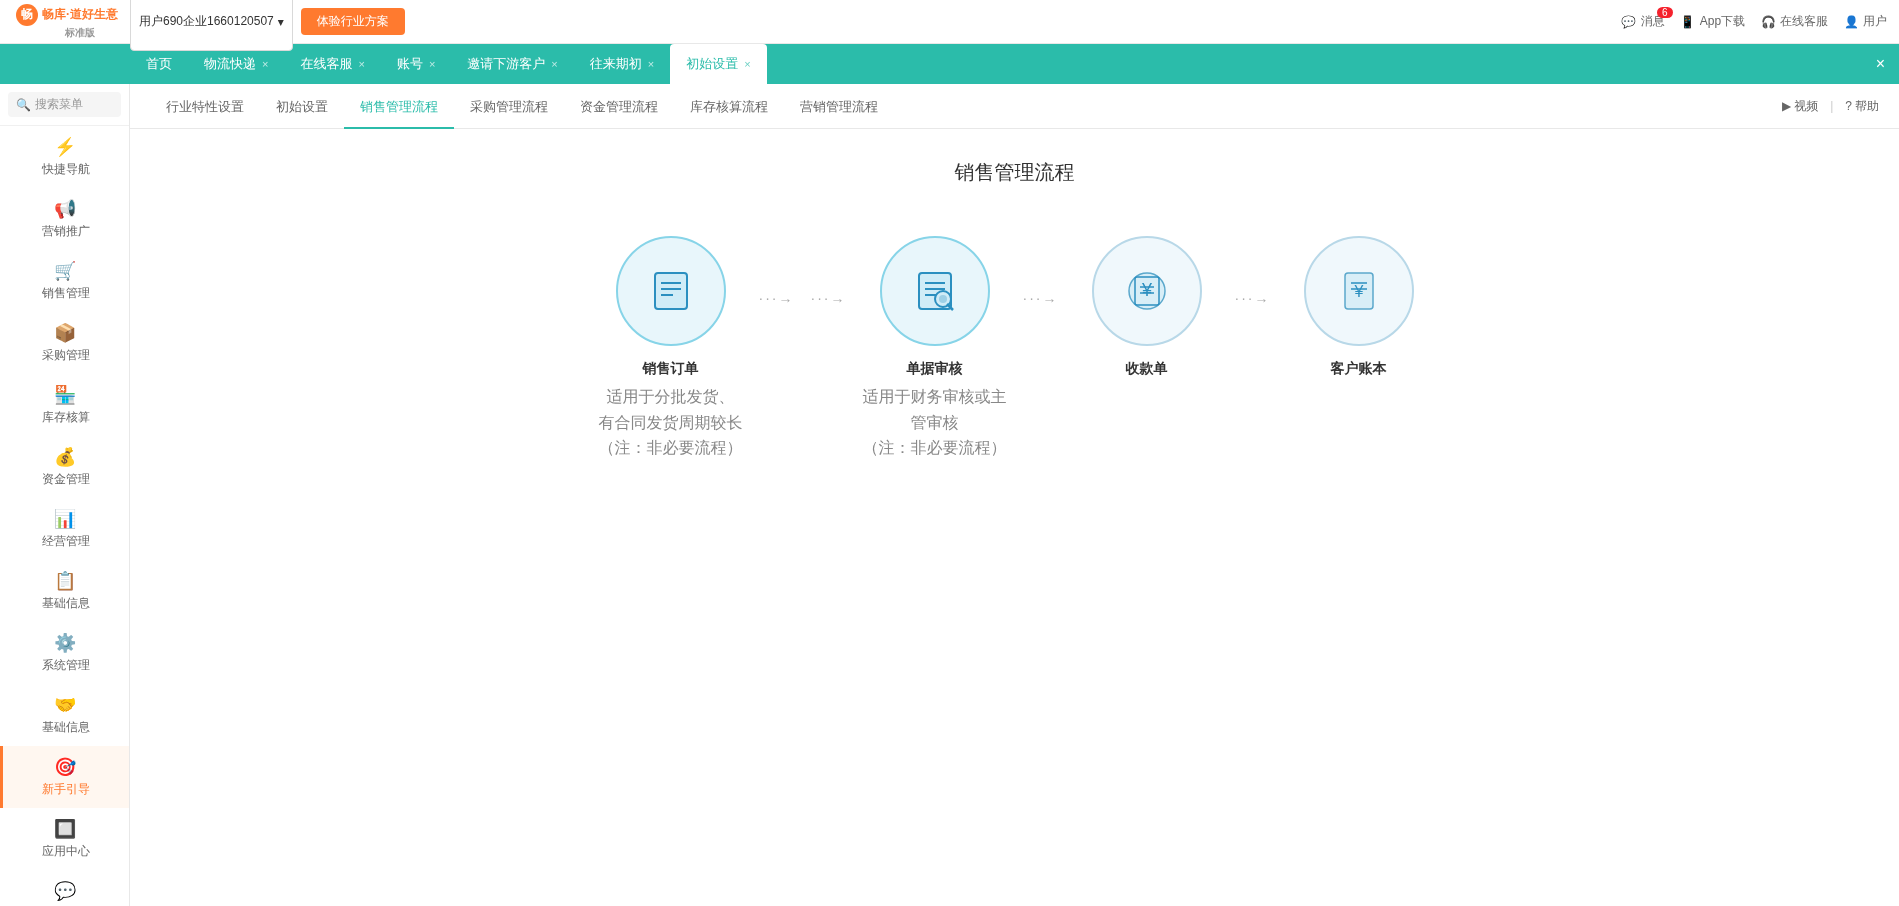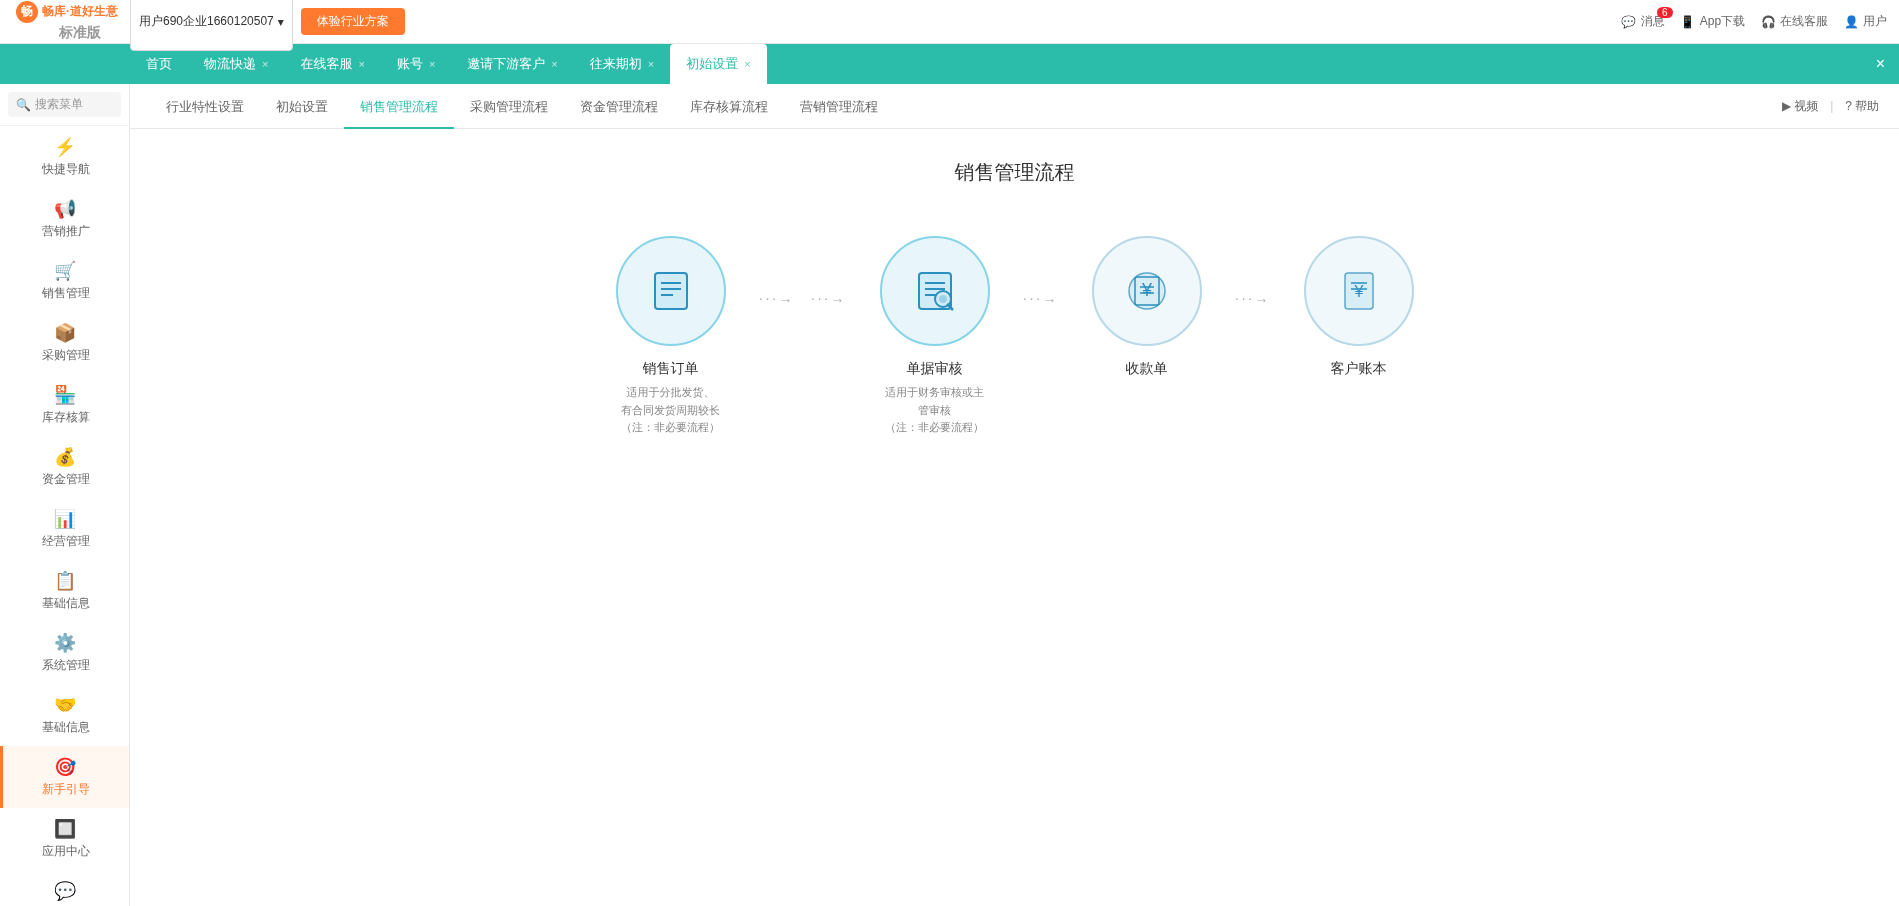--- a/index.html
+++ b/index.html
@@ -115,22 +115,22 @@
       display: flex; flex-direction: column; align-items: center;
       width: 160px;
     }
     .flow-circle {
       width: 110px; height: 110px; border-radius: 50%;
       border: 2px solid #87d4e8; background: #e8f6fb;
       display: flex; align-items: center; justify-content: center;
       font-size: 40px; color: #2b8fc0; margin-bottom: 14px;
     }
     .flow-circle.dim { border-color: #b8d8e8; background: #f0f8fc; }
-    .flow-label { font-size: 14px; font-weight: 400; color: #333; margin-bottom: 6px; text-align: center; }
-    .flow-desc { font-size: 11px; color: #888; text-align: center; line-height: 1.6; }
+    .flow-label { font-size: 14px; font-weight: 700; color: #333; margin-bottom: 6px; text-align: center; }
+    .flow-desc { font-size: 16px; color: #888; text-align: center; line-height: 1.6; }
 
     .flow-arrow {
       display: flex; align-items: center; margin-top: 54px;
       color: #999; font-size: 18px; padding: 0 8px;
       flex-shrink: 0;
     }
 
     
     .flow-icon { width: 48px; height: 48px; }
   </style>
@@ -138,21 +138,21 @@
 <body>
 
 <div class="top-header">
   <div class="top-header-left">
     <div class="sidebar-logo" style="width:110px;height:auto;border:none;padding:0;">
       <div class="logo-text">
         <div style="display:flex;align-items:center;gap:4px;">
           <span style="background:#ff7a2f;color:#fff;border-radius:50%;width:22px;height:22px;display:flex;align-items:center;justify-content:center;font-size:12px;">畅</span>
           <span>畅库·道好生意</span>
         </div>
-        <div style="font-size:14px;color:#999;margin-left:26px;">标准版</div>
+        <div style="font-size:10px;color:#999;margin-left:26px;">标准版</div>
       </div>
     </div>
     <div class="user-select">
       <span>用户690企业1660120507</span>
       <span>▾</span>
     </div>
     <button class="trial-btn">体验行业方案</button>
   </div>
   <div class="top-header-right">
     <div class="icon-item">

